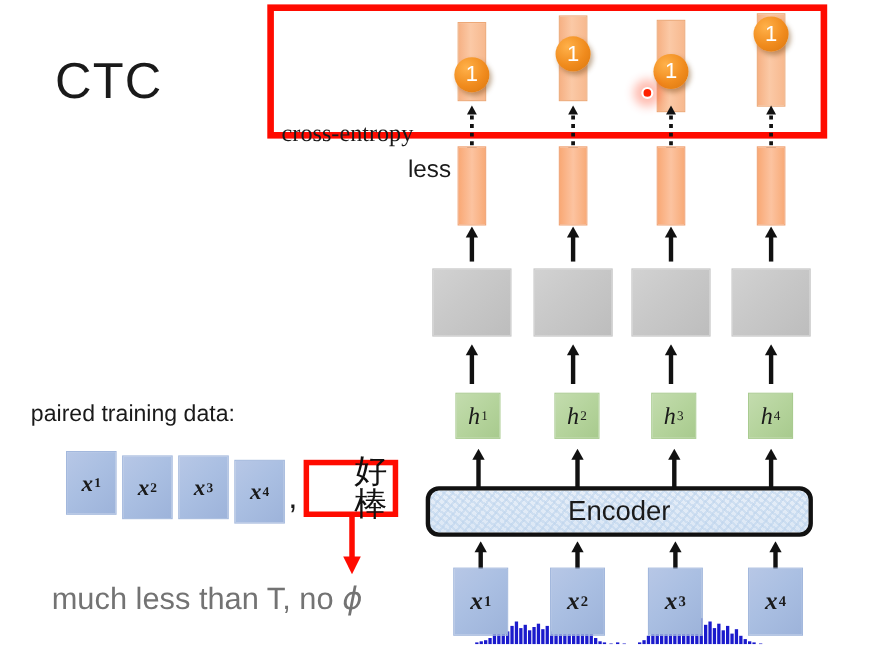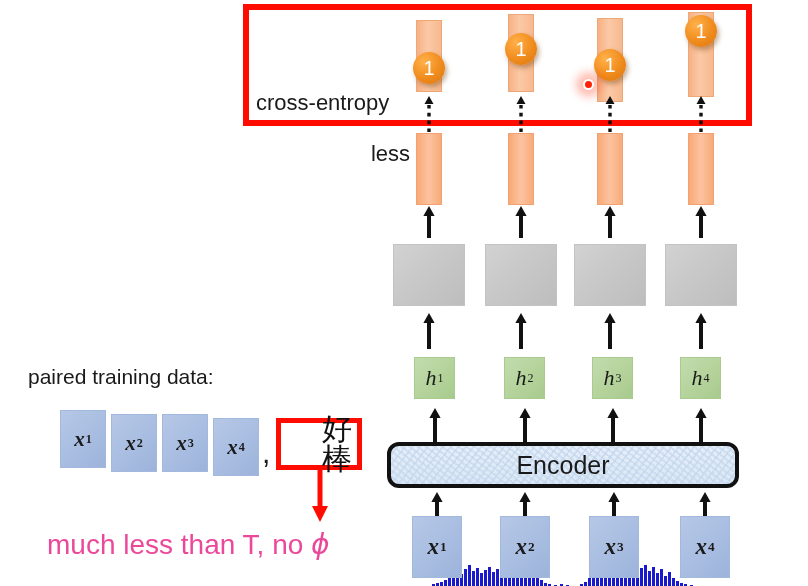--- a/index.html
+++ b/index.html
@@ -42,21 +42,21 @@
   }
 
   
   .diagram-label {
     color: #1a1a1a;
     font-size: 22px;
     font-family: "Liberation Sans", sans-serif;
     white-space: nowrap;
     line-height: 1.12;
   }
-  #label-cross-entropy { left: 256px; top: 91px; }
+  #label-cross-entropy { left: 256px; top: 109px; font-family: Liberation Serif, serif; }
   #label-token-dist {
     left: 255px; top: 142px;
     width: 155px;
     text-align: right;
   }
   #label-classifier { left: 253px; top: 270px; }
   #label-paired {
     left: 28px; top: 365px;
     font-size: 21px;
   }
@@ -216,34 +216,35 @@
 
   
   #red-arrow { left: 310px; top: 468px; width: 20px; height: 54px; }
   #red-arrow svg { display:block; }
 
   
   #red-caption {
     left: 47px;
     top: 528px;
     font-size: 28px;
-    color: #ec4899;
+    color: #737373;
     font-family: "Liberation Sans", sans-serif;
     white-space: nowrap;
   }
   #red-caption .phi {
     font-family: "DejaVu Sans", sans-serif;
     font-style: italic;
   }
 </style>
 </head>
 <body>
 
 <div id="slide">
 
+  <div class="abs diagram-label" id="ctc-title">CTC</div>
 
   <div class="abs" id="ctc-box"></div>
 
   <div class="abs diagram-label" id="label-cross-entropy">cross-entropy</div>
 
   <div class="abs" id="label-token-dist">
     <div class="diagram-label">less</div>
   </div>
 
 

